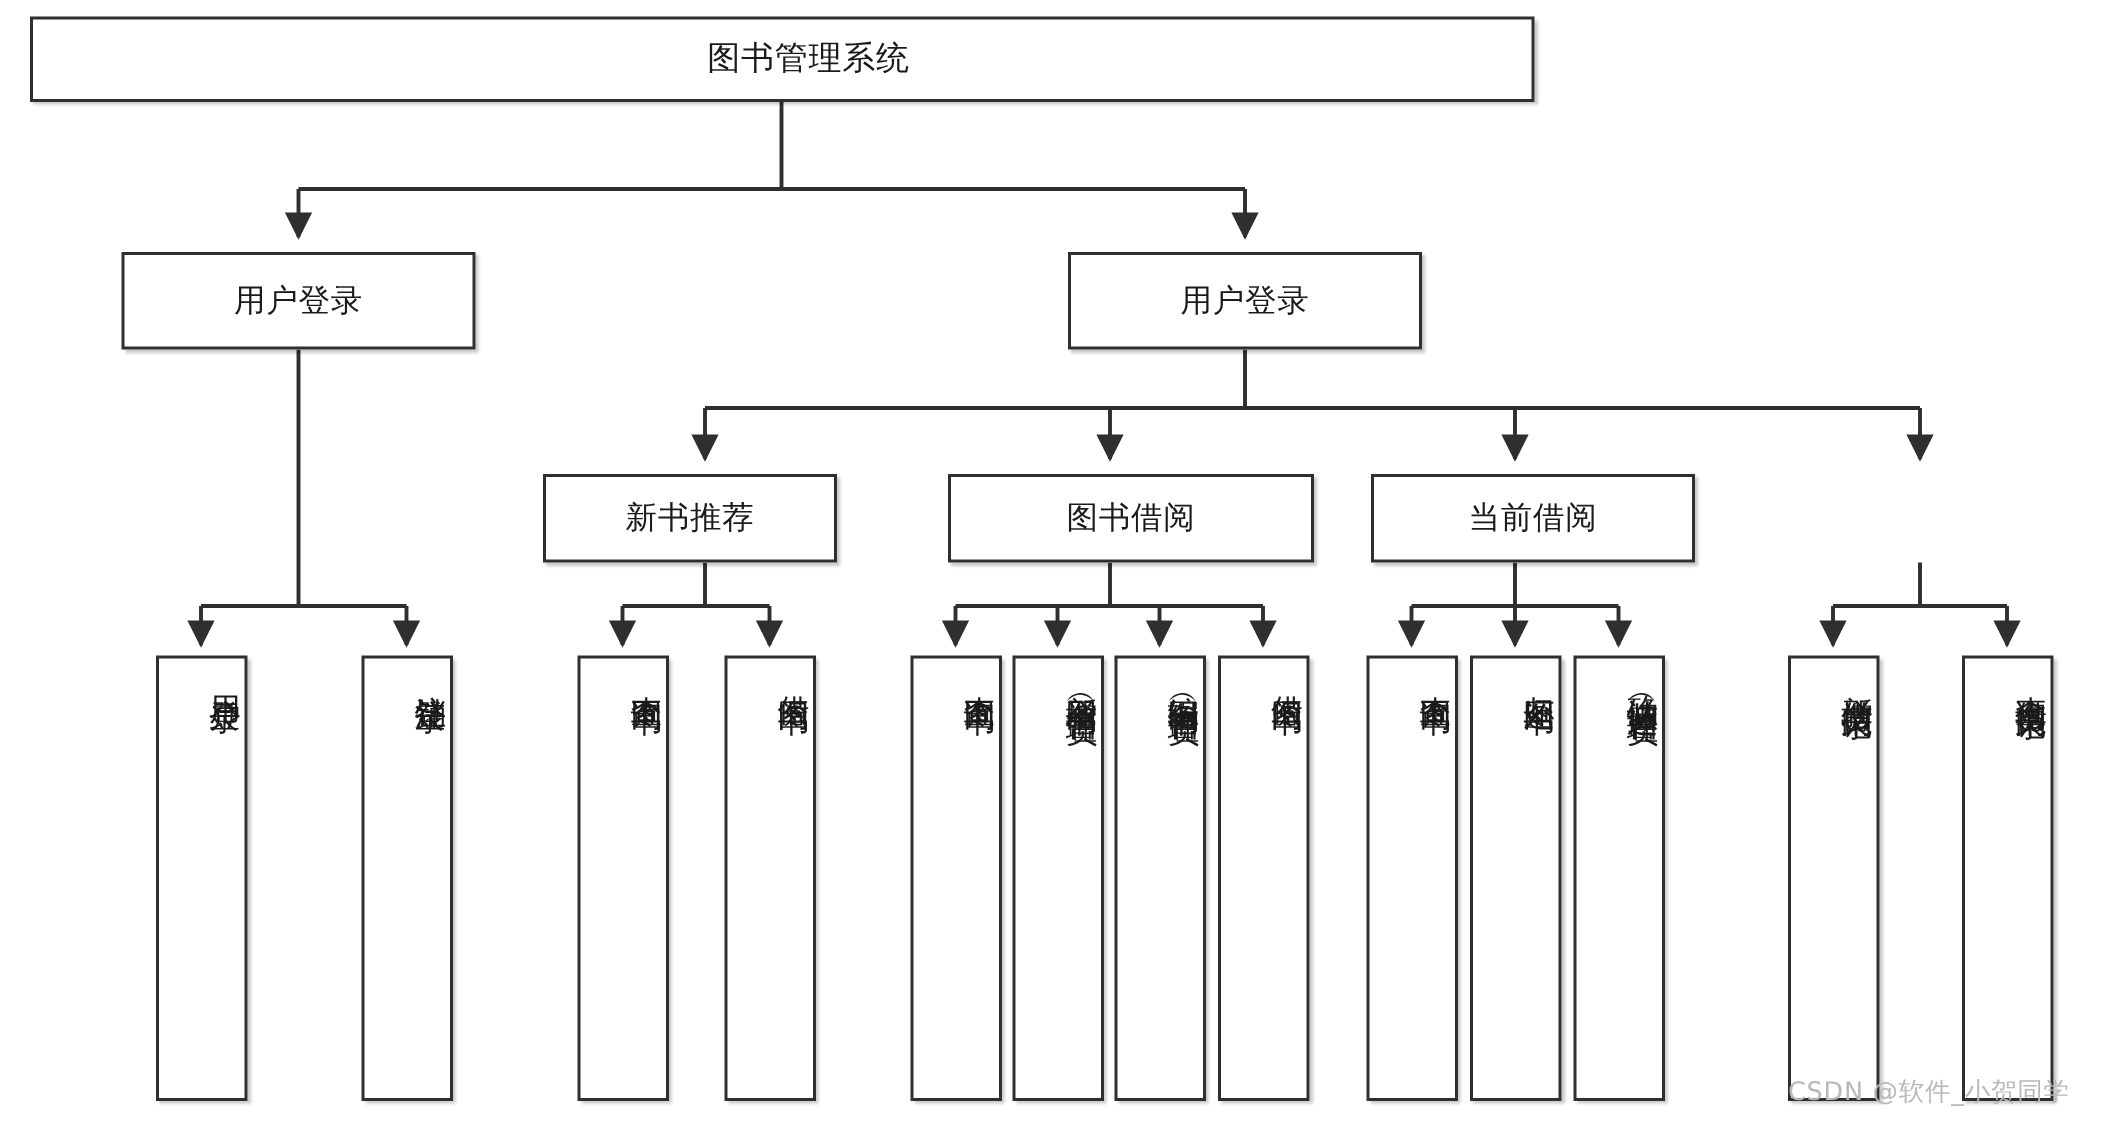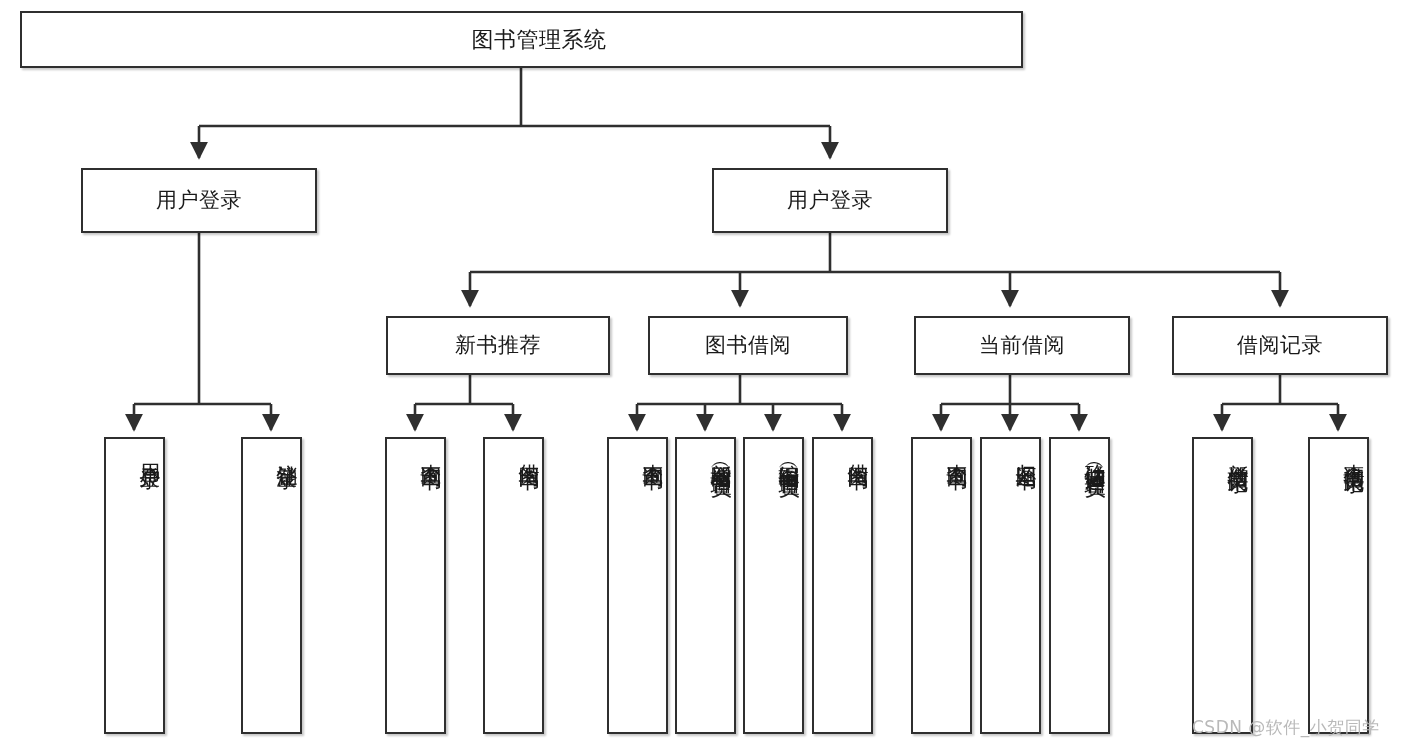--- a/index.html
+++ b/index.html
@@ -130,31 +130,28 @@
     <span class="label">图书管理系统</span>
   </div>
 
   <div class="node lvl1" style="left:81px; top:168px; width:236px; height:65px;">
     <span class="label">用户登录</span>
   </div>
   <div class="node lvl1" style="left:712px; top:168px; width:236px; height:65px;">
     <span class="label">用户登录</span>
   </div>
 
-  <div class="node lvl2" style="left:362px; top:316px; width:224px; height:59px;margin-left:24px;">
+  <div class="node lvl2" style="left:362px; top:316px; width:196px; height:59px;">
     <span class="label">新书推荐</span>
   </div>
-  <div class="node lvl2" style="left:648px; top:316px; width:200px; height:59px;">
+  <div class="node lvl2" style="left:632px; top:316px; width:244px; height:59px;">
     <span class="label">图书借阅</span>
   </div>
   <div class="node lvl2" style="left:902px; top:316px; width:216px; height:59px;margin-left:12px;">
     <span class="label">当前借阅</span>
-  </div>
-  <div class="node lvl2" style="left:1172px; top:316px; width:216px; height:59px;">
-    <span class="label">借阅记录</span>
   </div>
 
   <div class="node vertical" style="left:104px; top:437px; width:61px; height:297px;">
     <span class="label">用户登录</span>
   </div>
   <div class="node vertical" style="left:241px; top:437px; width:61px; height:297px;">
     <span class="label">注销登录</span>
   </div>
 
   <div class="node vertical" style="left:385px; top:437px; width:61px; height:297px;">

